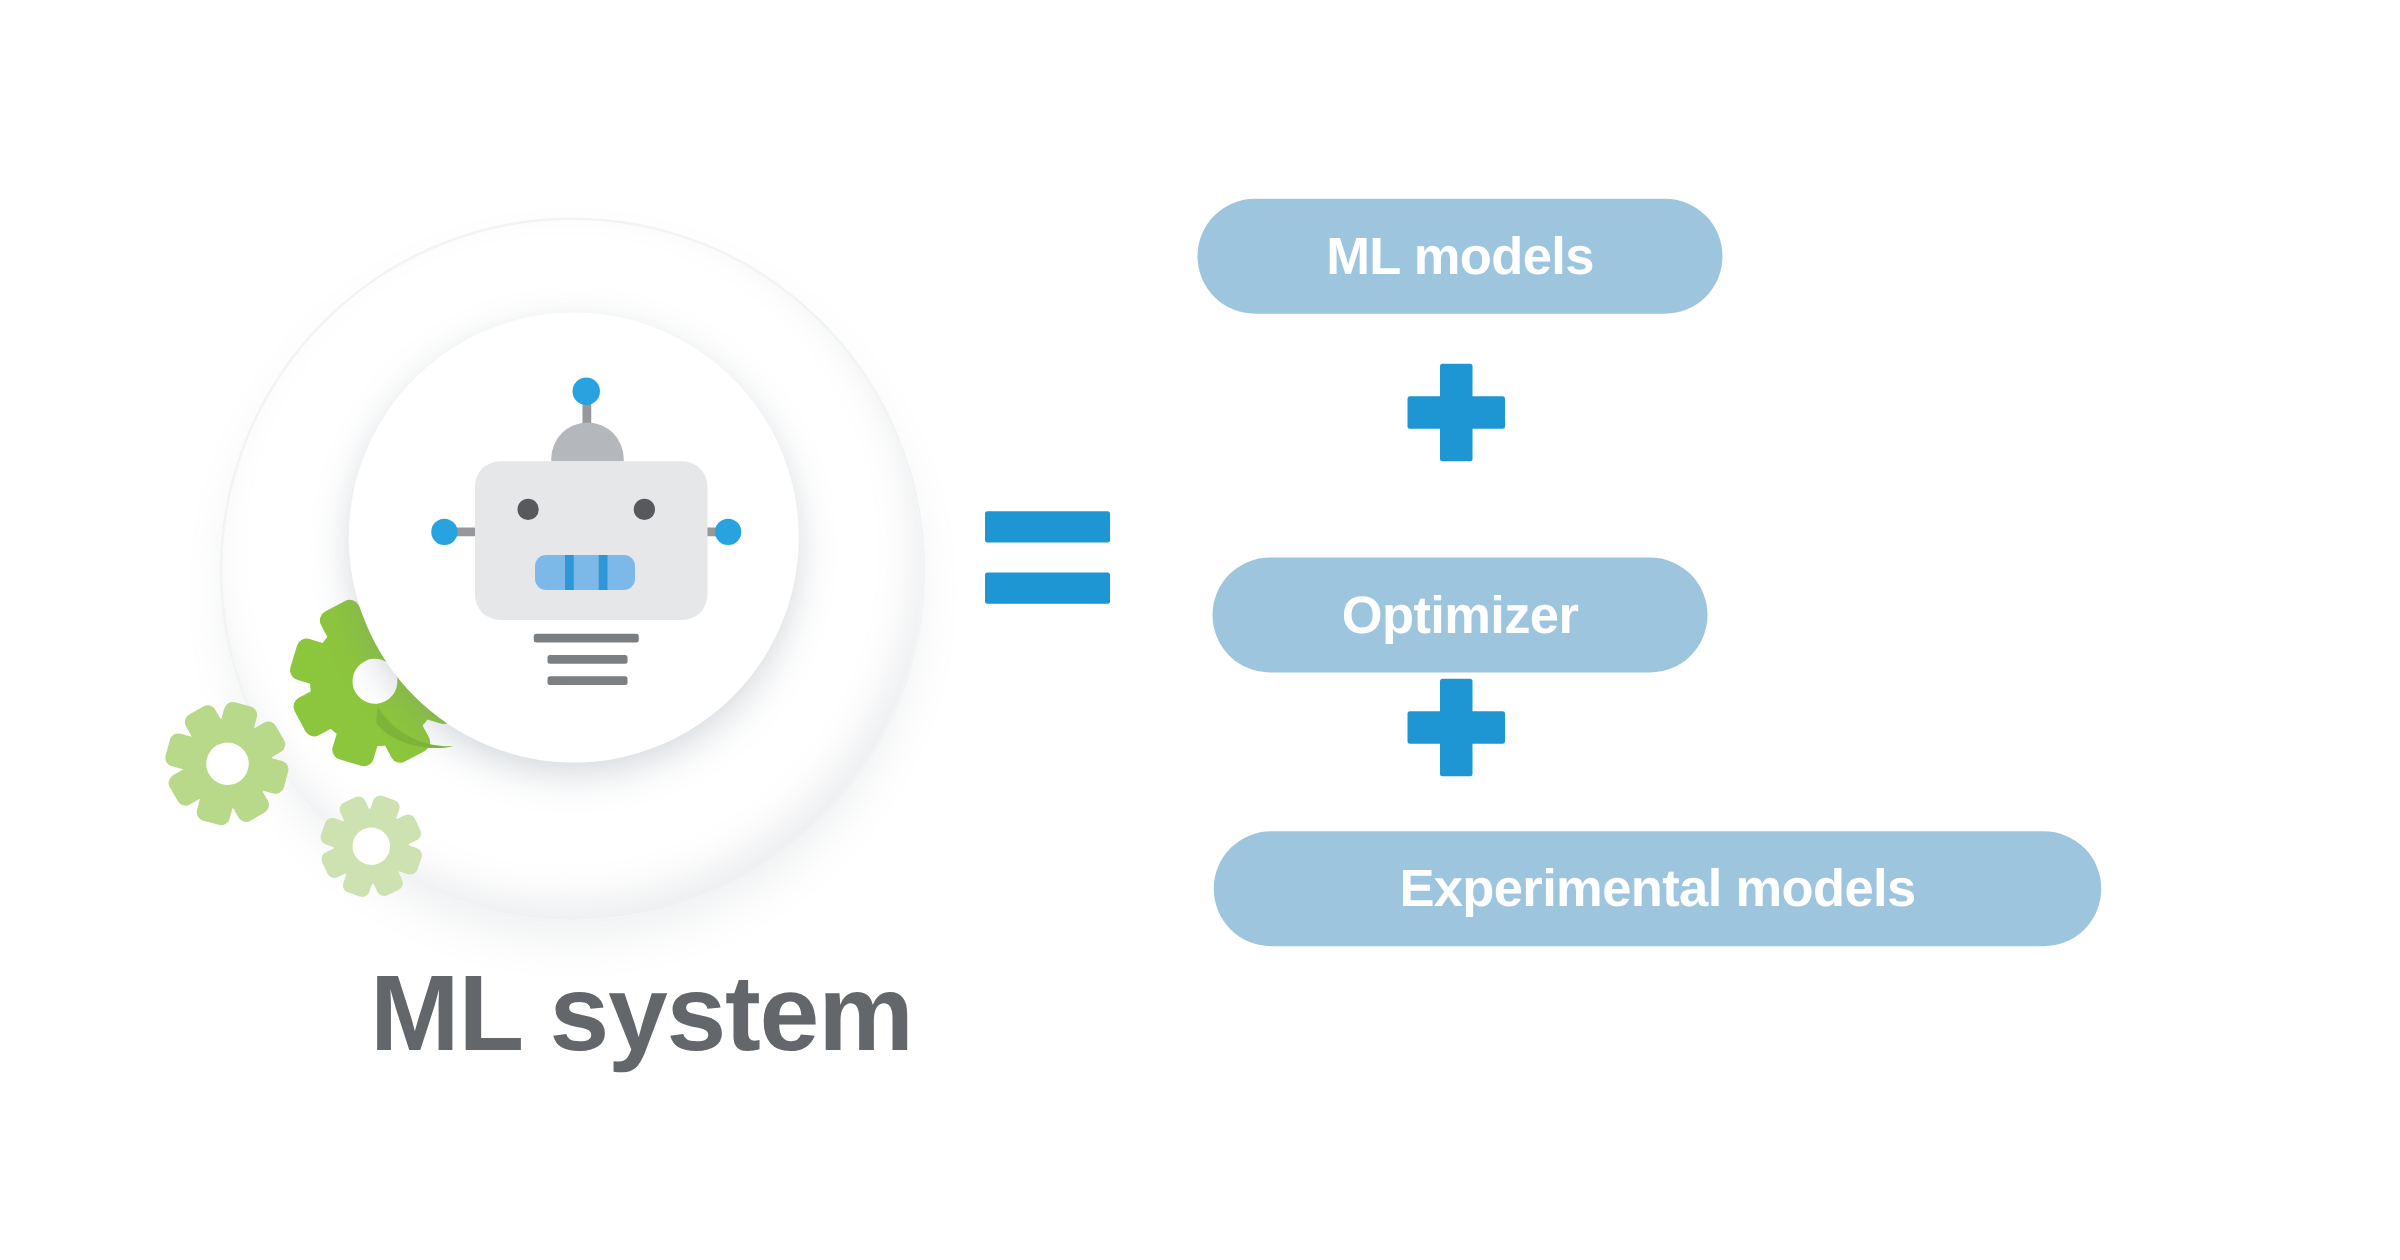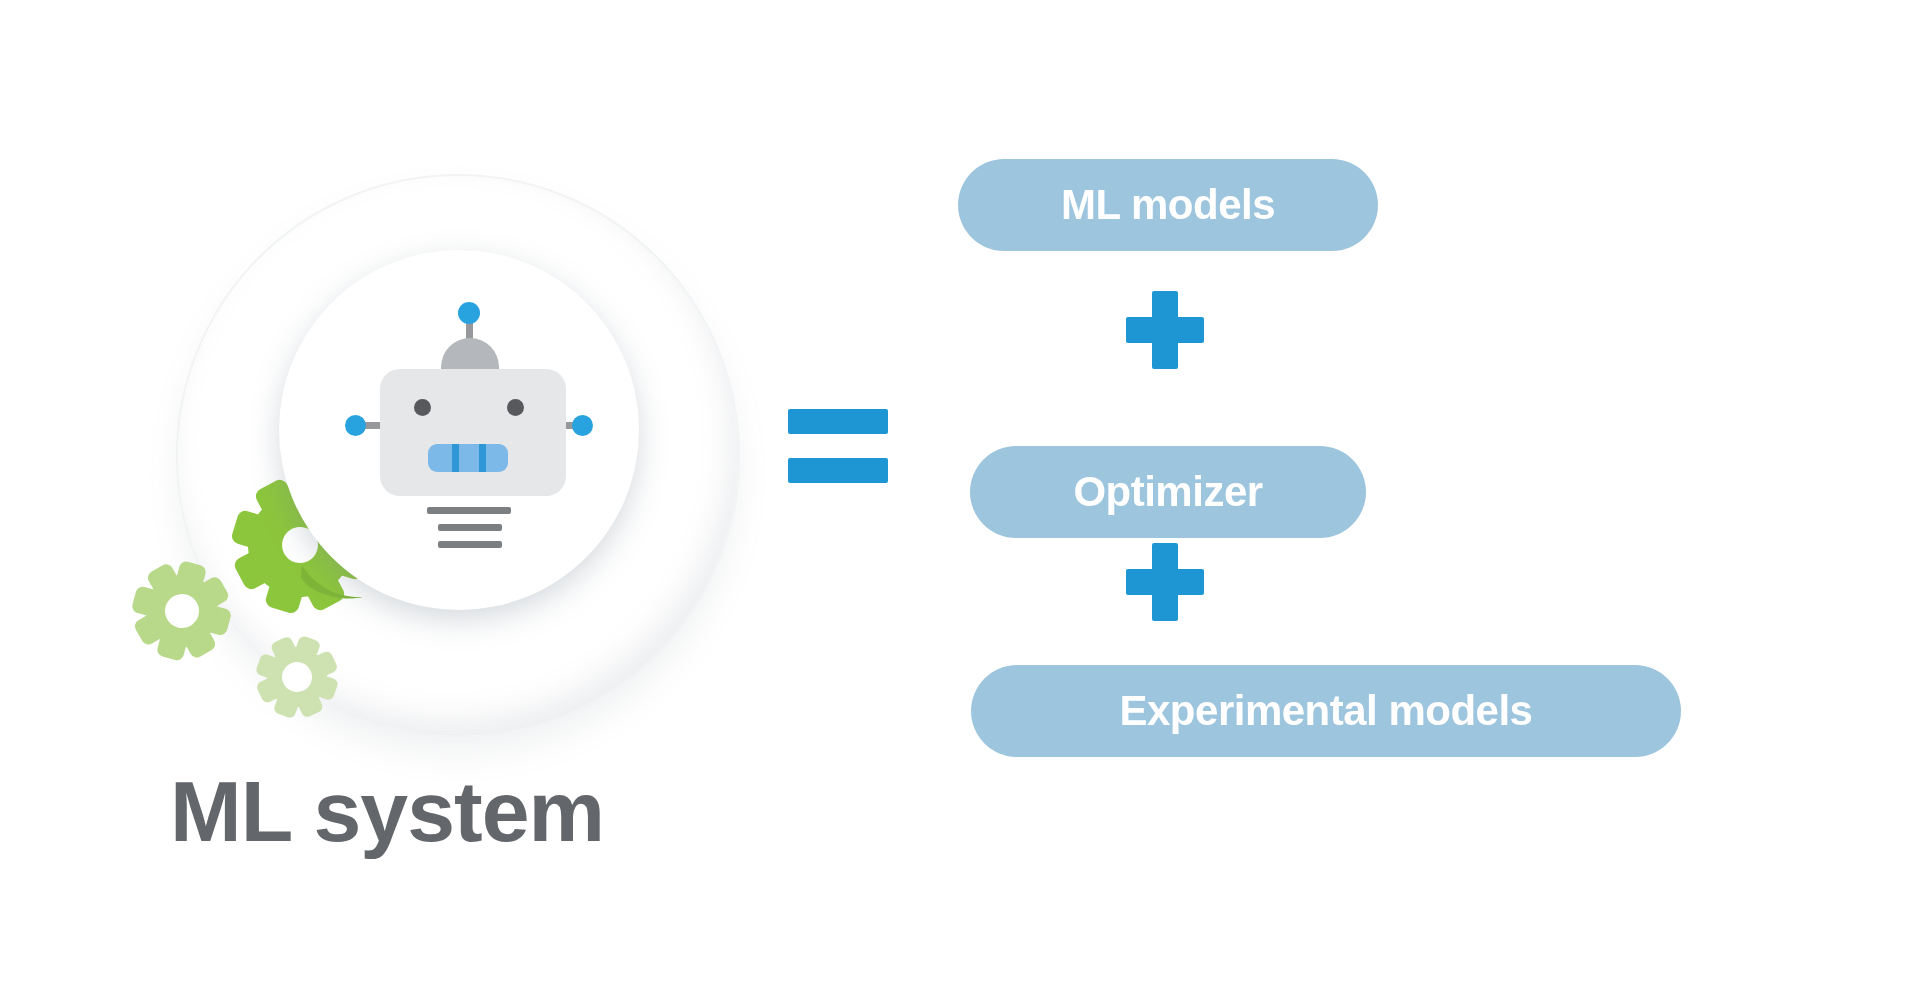--- a/index.html
+++ b/index.html
@@ -105,21 +105,21 @@
   .mouth .stripe-2 { left: 51px; }
   .neck-line { background: #7C7F82; border-radius: 2px; }
   .neck-1 { left: 427px; top: 507px; width: 84px; height: 7px; }
   .neck-2 { left: 438px; top: 524px; width: 64px; height: 7px; }
   .neck-3 { left: 438px; top: 541px; width: 64px; height: 7px; }
 
   
   .system-label {
     position: absolute;
     left: 170px; top: 766px; width: 560px;
-    text-align: left;
+    text-align: right;
     font-size: 86px;
     font-weight: bold;
     color: #63666A;
     letter-spacing: -1px;
     line-height: 1.05;
   }
 
   
   .equals { position: absolute; left: 788px; top: 409px; width: 100px; height: 75px; }
   .equals .ebar { position: absolute; left: 0; width: 100px; height: 25px;

